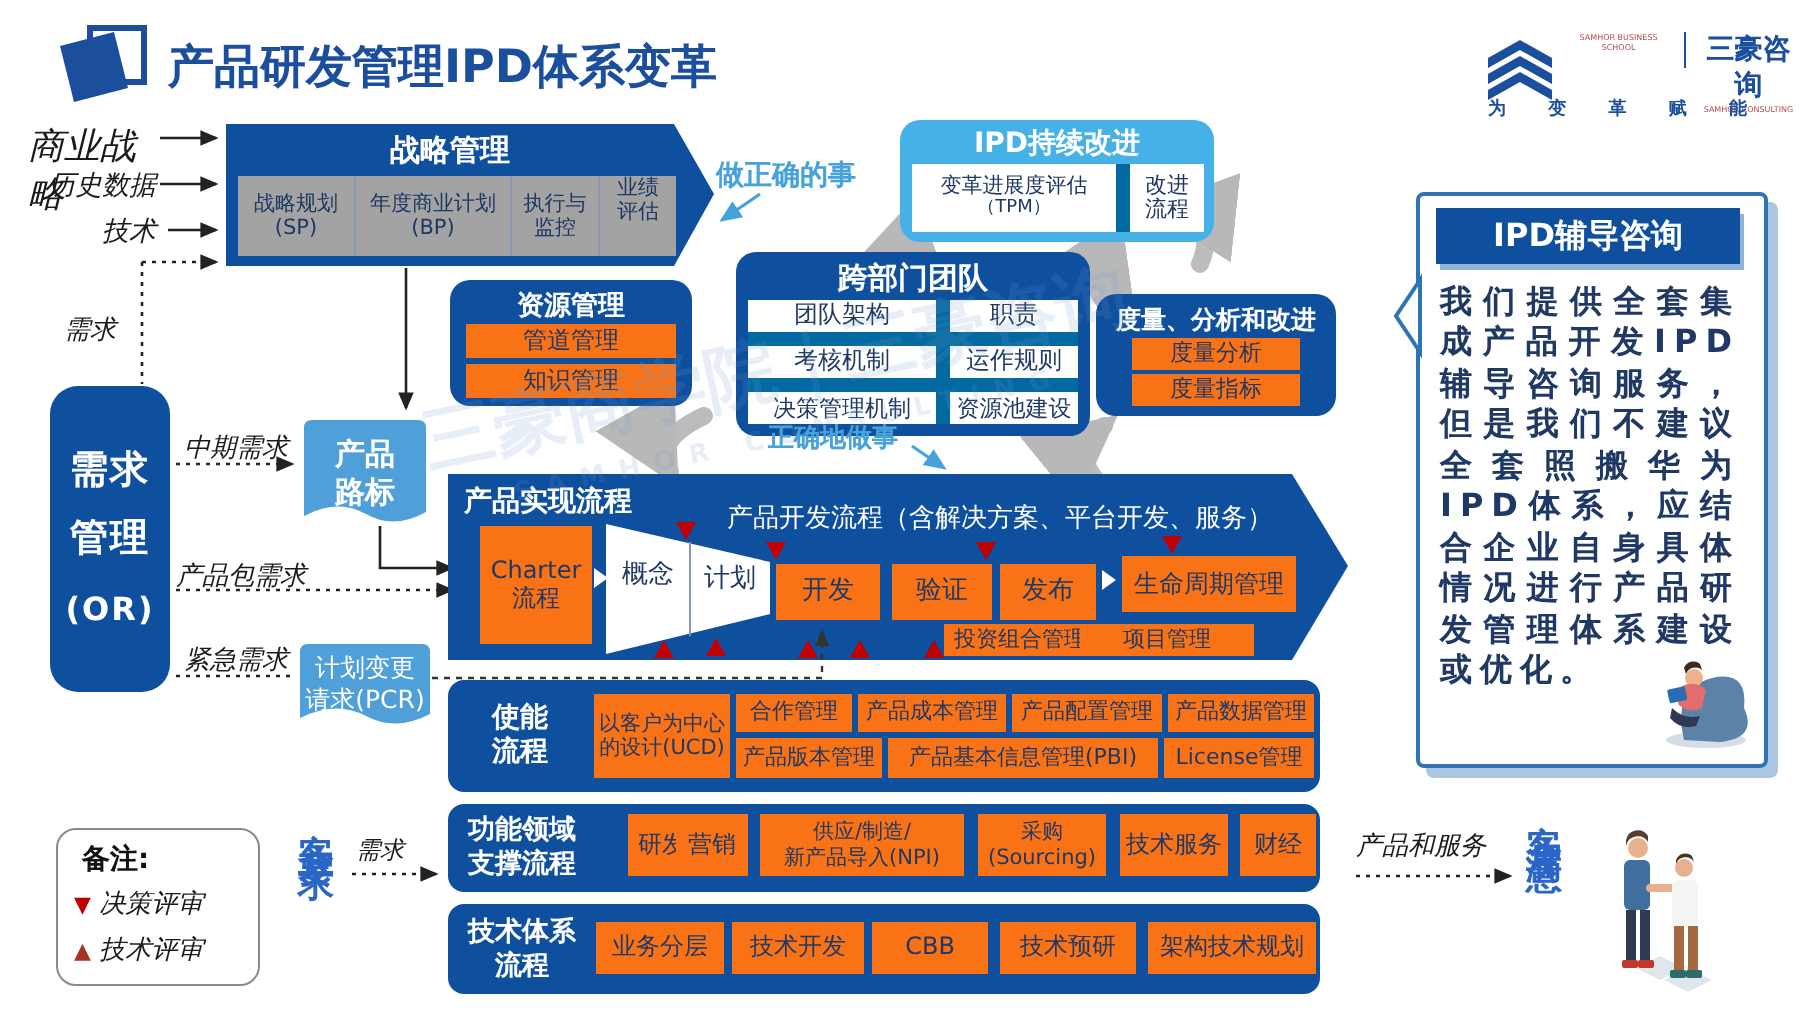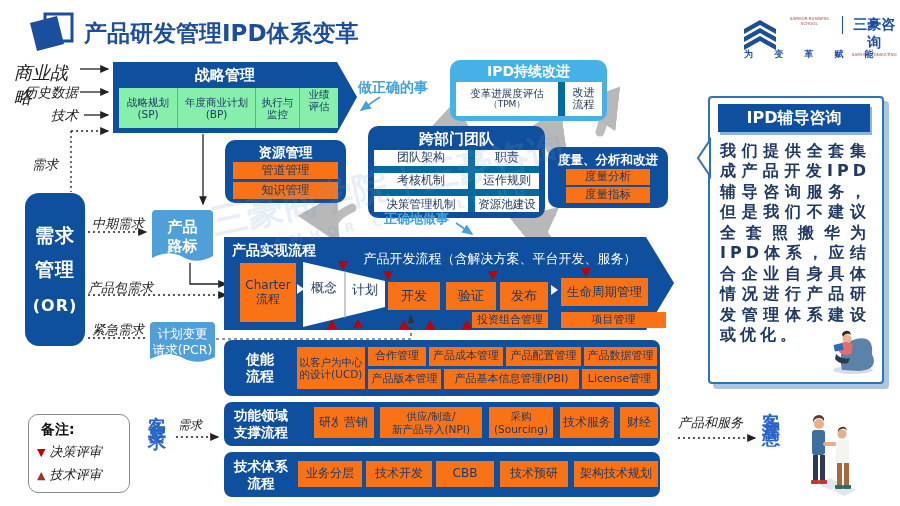--- a/index.html
+++ b/index.html
@@ -123,21 +123,21 @@
     </div>
   </div>
   <div class="abs" style="left:744px;top:48px;width:150px;font-size:9px;font-weight:bold;color:#1c4e9e;letter-spacing:9px;z-index:3">为 变 革 赋 能</div>
 
   <div class="it" style="left:14px;top:61px;width:64px;font-size:18px;text-align:left">商业战略</div>
   <div class="it" style="left:14px;top:84px;width:64px;font-size:13.5px;text-align:right">历史数据</div>
   <div class="it" style="left:14px;top:107px;width:64px;font-size:13.5px;text-align:right">技术</div>
   <div class="it" style="left:32px;top:156px;width:36px;font-size:13px;z-index:2">需求</div>
 
   <div class="hdr" style="left:113px;top:66px;width:224px;font-size:15px;z-index:3">战略管理</div>
-  <div class="abs" style="left:119px;top:88px;width:219px;height:40px;background:#86efac;display:flex;z-index:3">
+  <div class="abs" style="left:119px;top:88px;width:219px;height:40px;background:#a3a3a3;display:flex;z-index:3">
     <div class="navtxt" style="position:static;flex:0 0 58px;border-right:1px solid #8a97a8;display:flex;flex-direction:column;justify-content:center;font-size:10.5px">
       <span>战略规划</span>
         <span>(SP)</span>
     </div>
     <div class="navtxt" style="position:static;flex:0 0 77px;border-right:1px solid #8a97a8;display:flex;flex-direction:column;justify-content:center;font-size:10.5px">
       <span>年度商业计划</span>
         <span>(BP)</span>
     </div>
     <div class="navtxt" style="position:static;flex:0 0 43px;border-right:1px solid #8a97a8;display:flex;flex-direction:column;justify-content:center;font-size:10.5px">
       <span>执行与</span>
@@ -215,21 +215,21 @@
     <span>流程</span>
   </div>
 
   <div class="navtxt" style="left:305px;top:281px;width:38px;font-size:13px;z-index:3">概念</div>
   <div class="navtxt" style="left:347px;top:283px;width:36px;font-size:13px;z-index:3">计划</div>
   <div class="cell" style="left:388px;top:282px;width:52px;height:28px;font-size:13px;z-index:3">开发</div>
   <div class="cell" style="left:446px;top:282px;width:50px;height:28px;font-size:13px;z-index:3">验证</div>
   <div class="cell" style="left:500px;top:282px;width:48px;height:28px;font-size:13px;z-index:3">发布</div>
   <div class="cell" style="left:561px;top:278px;width:87px;height:28px;font-size:12.5px;z-index:3">生命周期管理</div>
   <div class="cell" style="left:472px;top:312px;width:76px;height:16px;font-size:11px;z-index:3">投资组合管理</div>
-  <div class="cell" style="left:561px;top:312px;width:105px;height:16px;font-size:11px;z-index:3">项目管理</div>
+  <div class="cell" style="left:540px;top:312px;width:87px;height:16px;font-size:11px;z-index:3">项目管理</div>
 
   <div class="box" style="left:224px;top:340px;width:436px;height:56px;border-radius:8px;z-index:2"></div>
   <div class="lbl" style="left:226px;top:346px;width:68px;height:44px;font-size:14px;flex-direction:column;z-index:3">
     <span>使能</span>
     <span>流程</span>
   </div>
   <div class="cell" style="left:297px;top:347px;width:68px;height:42px;font-size:10.5px;flex-direction:column;z-index:3">
     <span>以客户为中心</span>
     <span>的设计(UCD)</span>
   </div>

